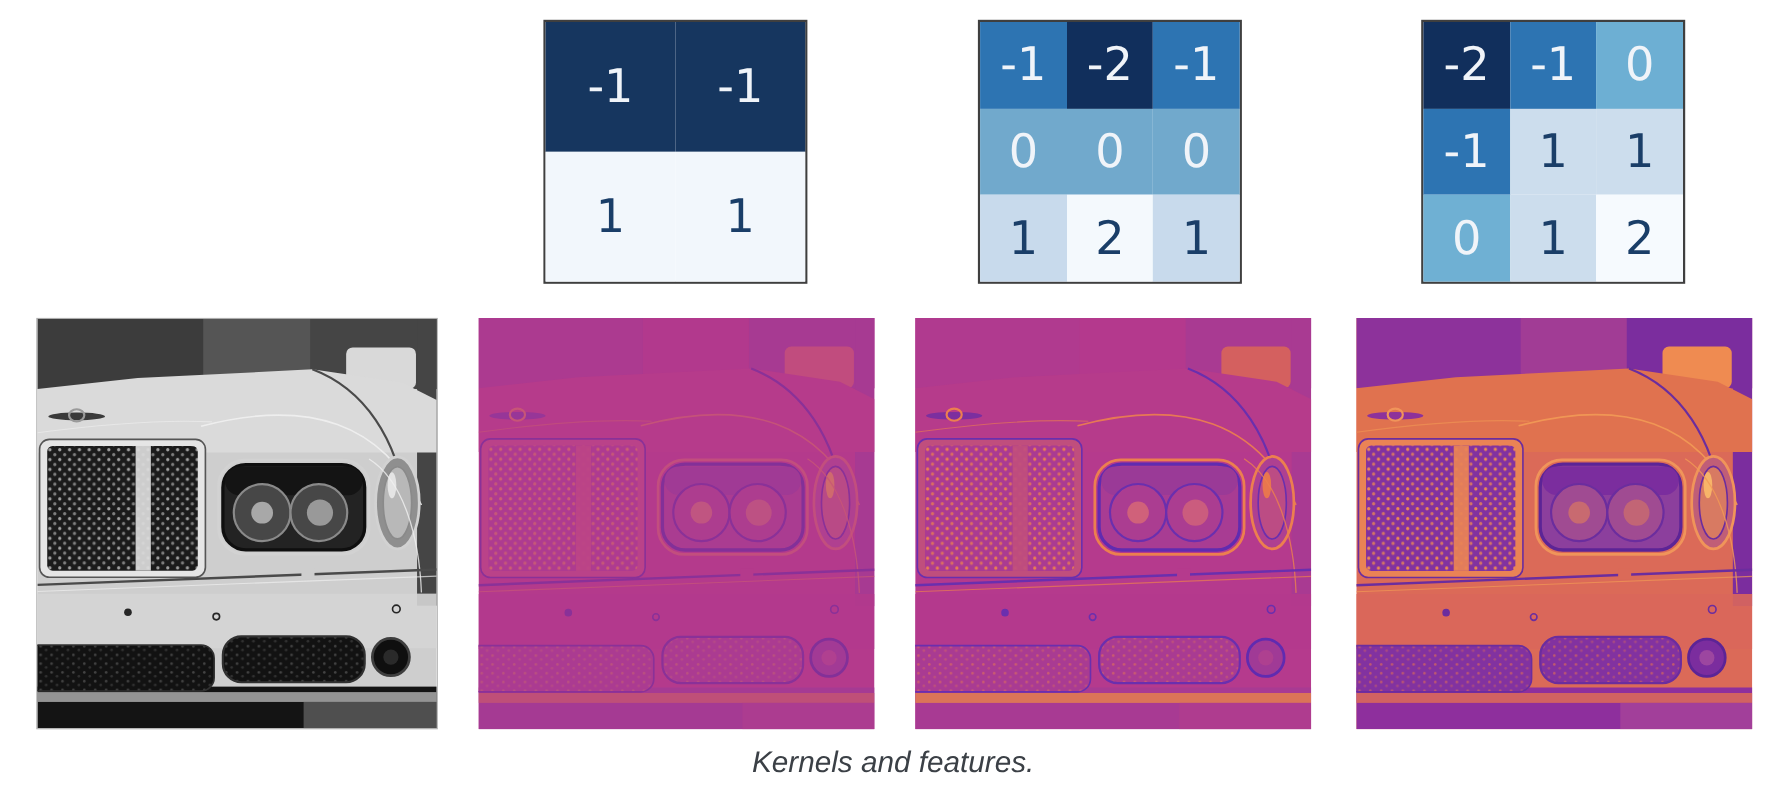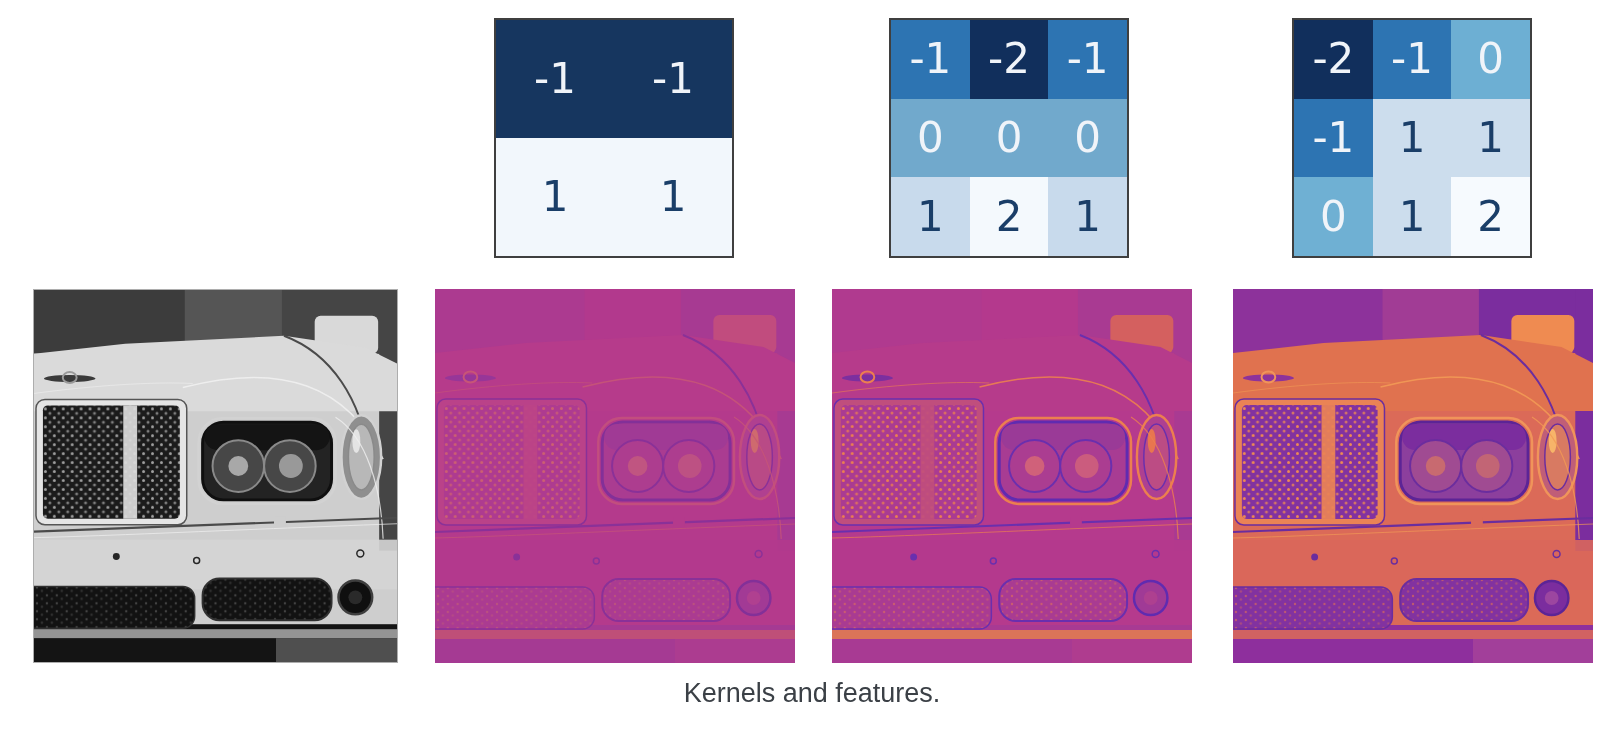--- a/index.html
+++ b/index.html
@@ -16,21 +16,21 @@
     display:flex;align-items:center;justify-content:center;
     font-size:42px;line-height:1;font-family:"DejaVu Sans",sans-serif;
   }
   
   .panel{position:absolute;margin:0;padding:0;box-sizing:border-box;}
   .panel svg{display:block;width:100%;height:100%;}
   .panel.bordered{border:1px solid #adadad;}
   
   .caption{
     position:absolute;left:0;top:678px;width:100%;text-align:center;
-    font-size:27px;color:#3b4046;
+    font-style:italic;font-size:27px;color:#3b4046;
     font-family:"Liberation Sans","DejaVu Sans",sans-serif;
   }
 </style>
 </head>
 <body>
 
 <div class="canvas">
 
   <div class="kernel" id="kernel-0" style="left: 494px; top: 18px; width: 240px; height: 240px; grid-template-columns: repeat(2, 1fr);">
       <div class="kcell" style="background: rgb(22, 54, 95); color: rgb(240, 244, 249);">-1</div>

